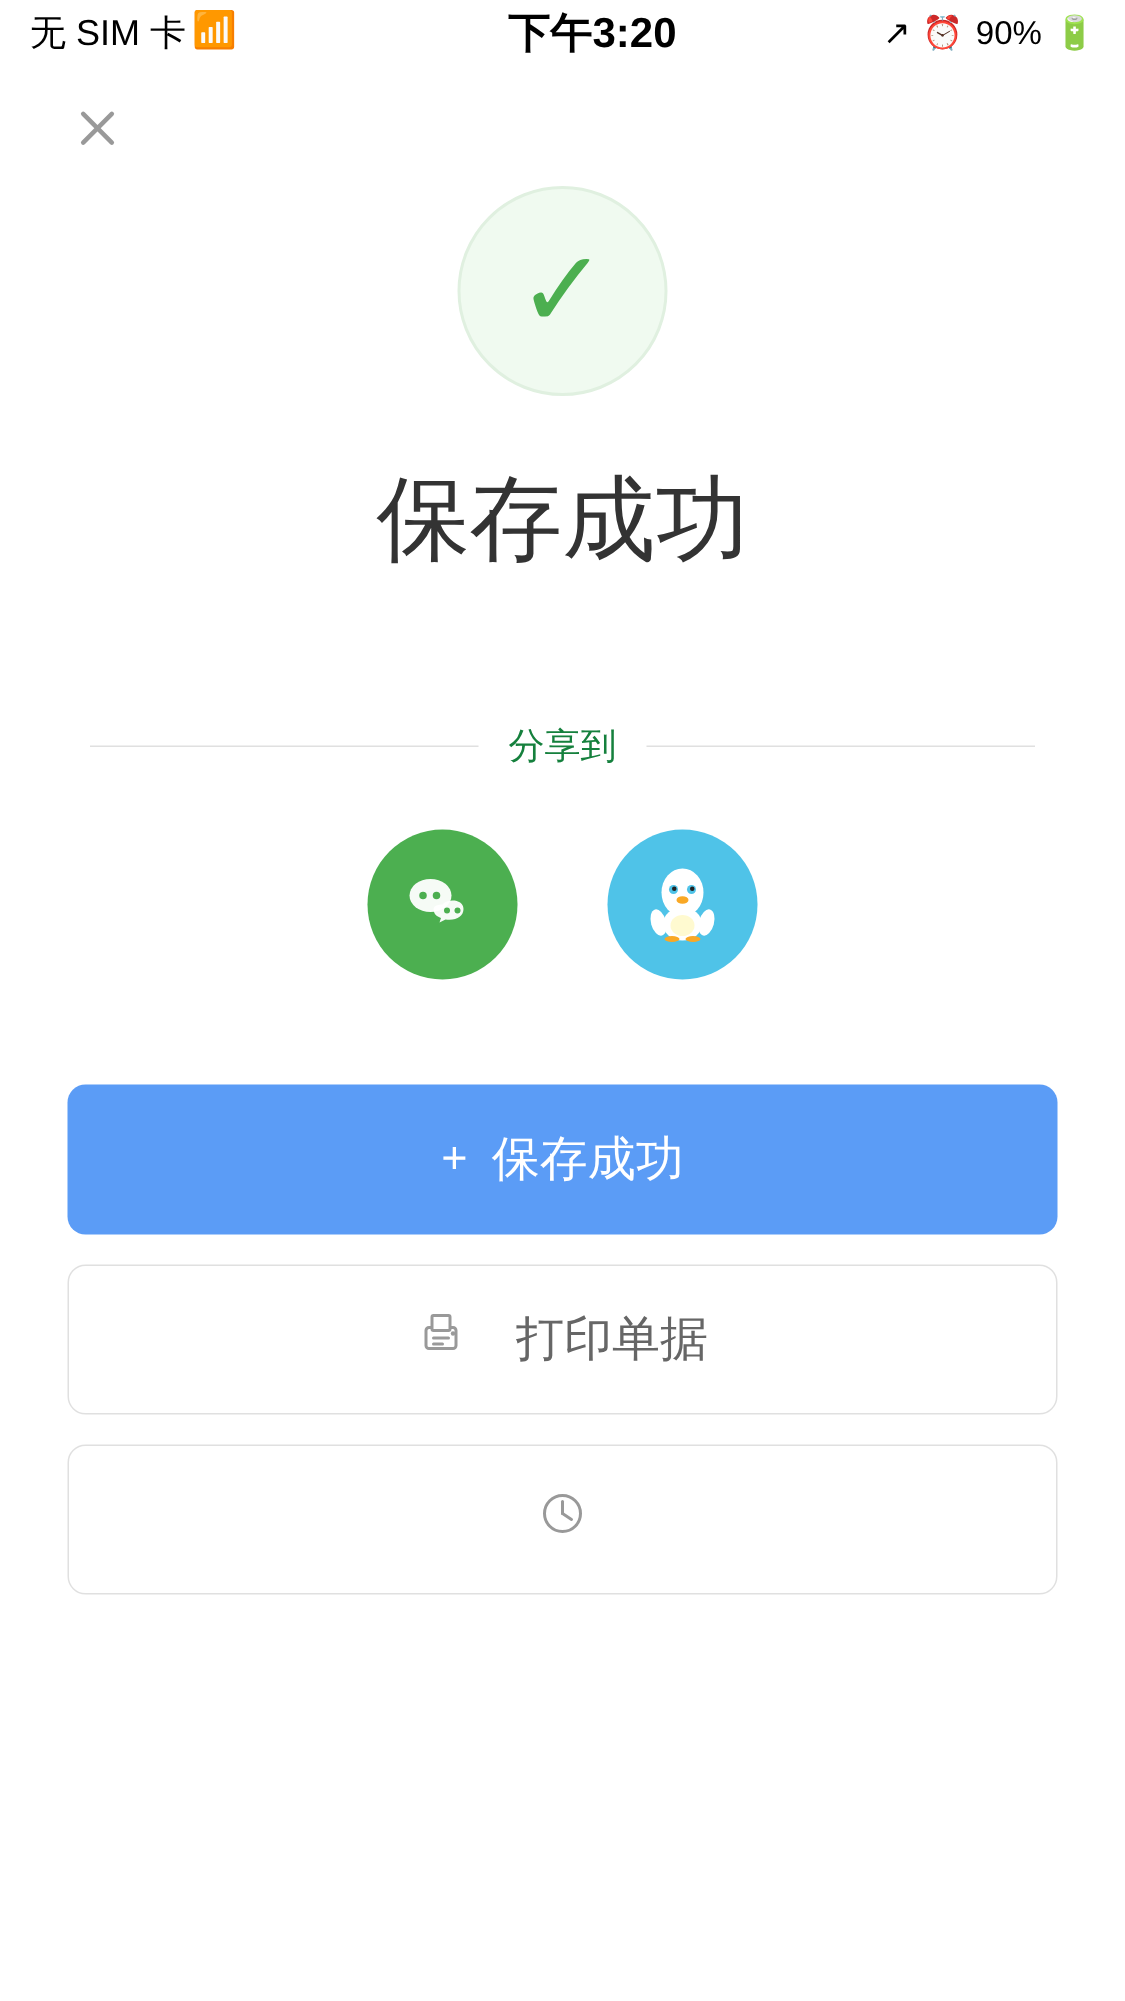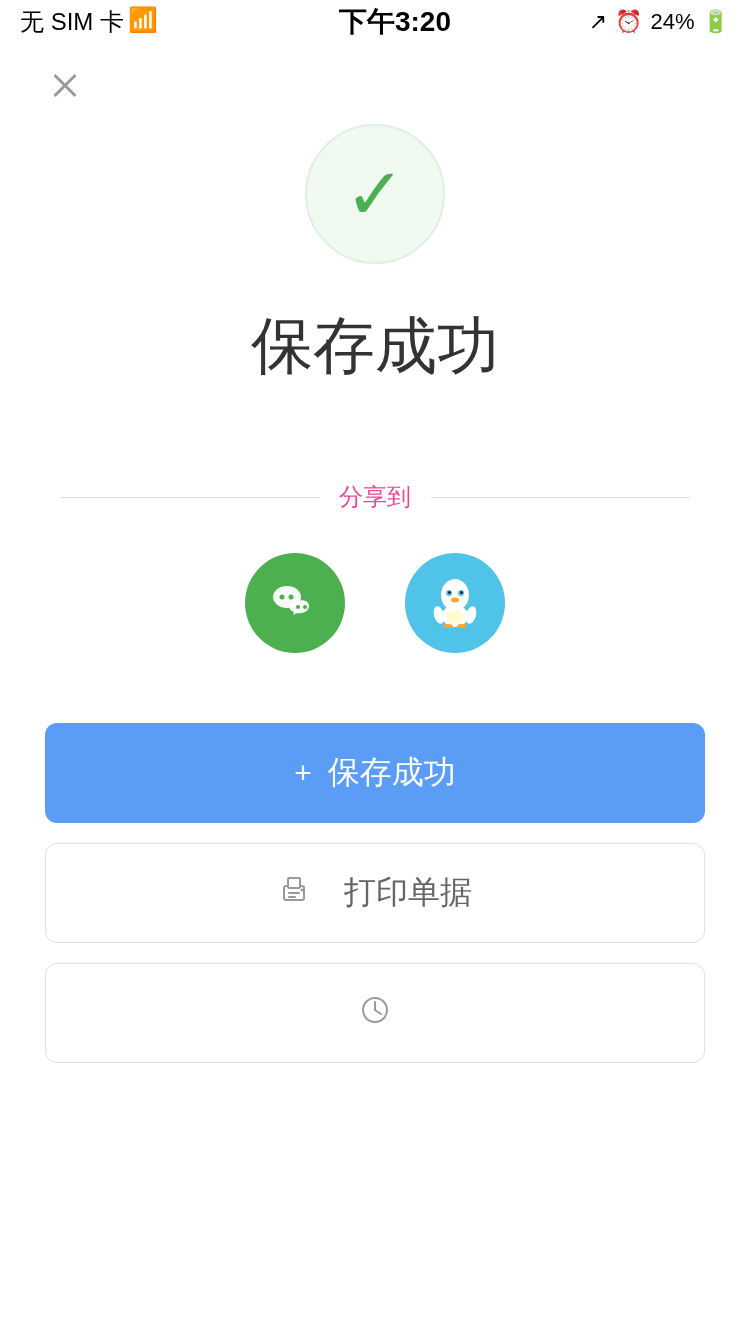--- a/index.html
+++ b/index.html
@@ -114,21 +114,21 @@
       padding: 0 60px;
       margin-bottom: 40px;
     }
     .divider-line {
       flex: 1;
       height: 1px;
       background: #e0e0e0;
     }
     .divider-label {
       font-size: 24px;
-      color: #ec4899;
+      color: #15803d;
       padding: 0 20px;
     }
 
     
     .share-row {
       display: flex;
       gap: 60px;
       margin-bottom: 70px;
     }
     .share-btn {
@@ -195,21 +195,21 @@
 
 <div class="status-bar">
   <div class="status-left">
     <span>无 SIM 卡</span>
     <span>📶</span>
   </div>
   <div class="status-center">下午3:20</div>
   <div class="status-right">
     <span>↗</span>
     <span>⏰</span>
-    <span>24%</span>
+    <span>90%</span>
     <span>🔋</span>
   </div>
 </div>
 
 <div class="close-btn"></div>
 
 <div class="main-content">
 
   <div class="success-circle">
     <span class="checkmark">✓</span>

